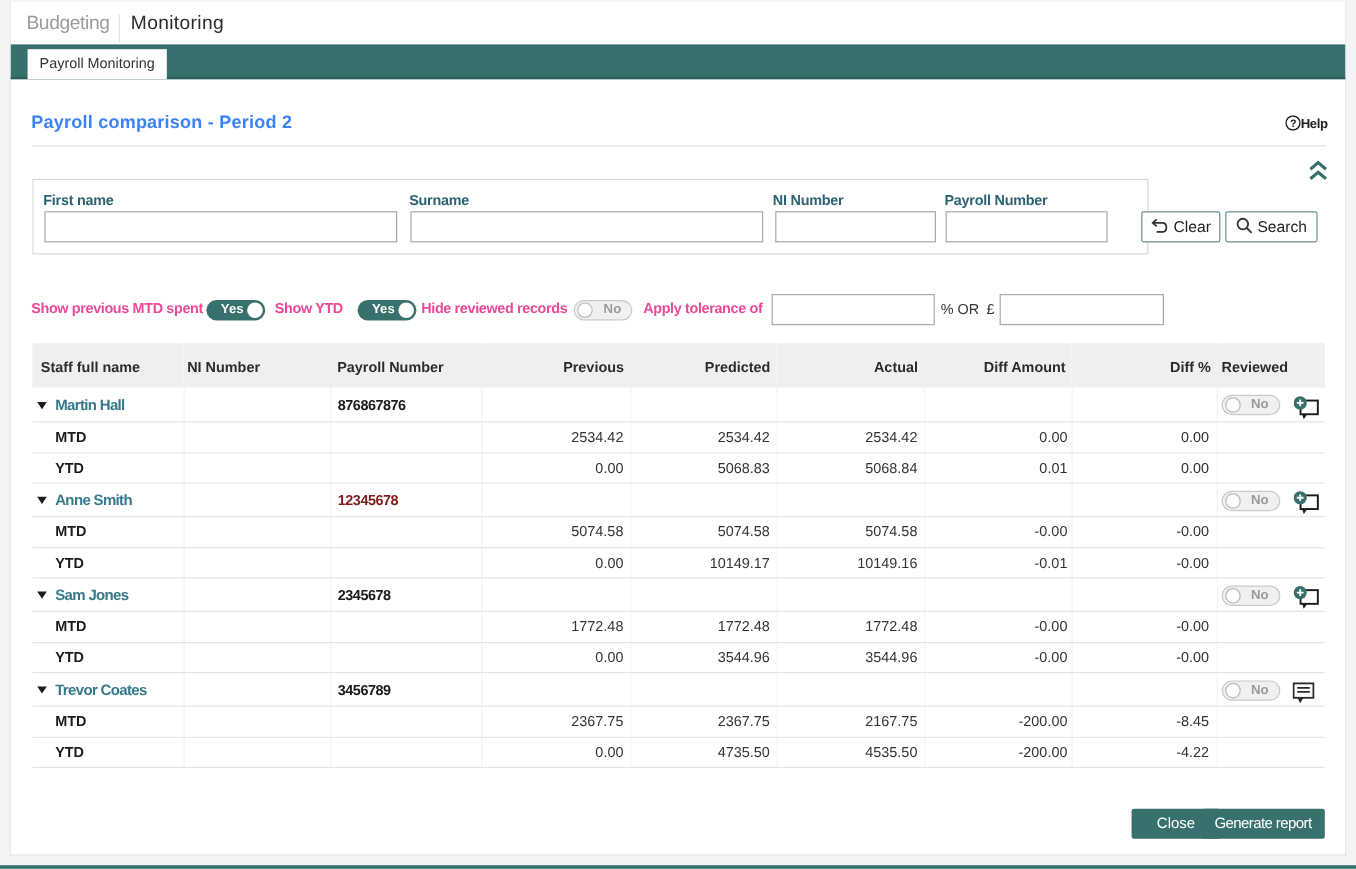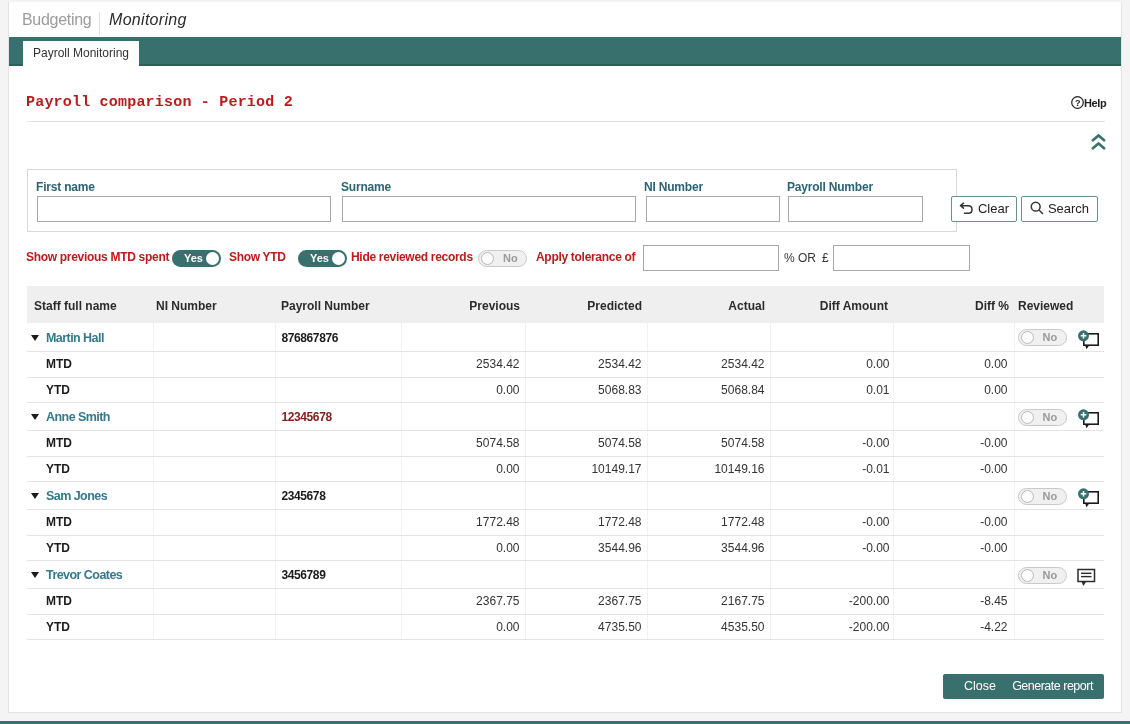--- a/index.html
+++ b/index.html
@@ -4,40 +4,40 @@
 <style>
 * { margin:0; padding:0; box-sizing:border-box; }
 html,body { width:1130px; height:724px; background:#f4f4f4; font-family:"Liberation Sans", sans-serif; overflow:hidden; }
 #card { position:absolute; left:8px; top:2px; width:1114px; height:711px; background:#fff; border:1px solid #e3e3e3; border-top:none;padding-left:43px; }
 #bottombar { position:absolute; left:0; top:721px; width:1130px; height:3px; background:#38706e; }
 
 
 #nav { position:absolute; left:0; top:0; width:100%; height:35px; background:#fff; }
 #nav .bud { position:absolute; left:13px; top:9px; font-size:16px; color:#9b9b9b; letter-spacing:-0.3px; }
 #nav .sep { position:absolute; left:90px; top:10px; width:1px; height:23px; background:#e2e2e2; }
-#nav .mon { position:absolute; left:100px; top:9px; font-size:16px; color:#2b2b2b; letter-spacing:0.3px;font-style:italic; }
+#nav .mon { position:absolute; left:100px; top:9px; font-size:16px; color:#2b2b2b; letter-spacing:0.3px; }
 
 
 #tabbar { position:absolute; left:0; top:35px; width:100%; height:29px; background:#38706e; border-bottom:2px solid #2e5e5c; }
 #tabbar .tab { position:absolute; left:14px; top:4px; height:25px; width:116px; background:#fff; font-size:12px; color:#333; text-align:center; line-height:25px; z-index:2; }
 
 
-#heading { position:absolute; left:17px; top:92px; font-size:15px; font-weight:bold; color:#b91c1c; letter-spacing:0.2px;font-family:Liberation Mono, monospace; }
+#heading { position:absolute; left:17px; top:92px; font-size:15px; font-weight:bold; color:#3b82f6; letter-spacing:0.2px; }
 #helpbox { position:absolute; left:1062px; top:94px; font-size:11px; font-weight:bold; color:#222; letter-spacing:-0.4px; }
 #hr1 { position:absolute; left:18px; top:119px; width:1078px; height:1px; background:#e2e2e2; }
 #chev { position:absolute; left:1081px; top:131px; }
 
 
-#panel { position:absolute; left:18px; top:167px; width:930px; height:63px; border:1px solid #d9d9d9; background:#fff; }
+#panel { position:absolute; left:18px; top:147px; width:930px; height:63px; border:1px solid #d9d9d9; background:#fff; }
 .lbl { position:absolute; font-size:12px; font-weight:bold; color:#2b6372; letter-spacing:-0.2px; }
 .inp { position:absolute; height:26px; background:#fff; border:1px solid #a9a9a9; }
 .btn { position:absolute; height:26px; background:#fff; border:1px solid #69908f; border-radius:2px; font-size:13px; color:#222; text-align:center; line-height:24px; }
 
 
-.tlbl { position:absolute; font-size:12px; font-weight:bold; color:#b91c1c; letter-spacing:-0.3px; }
+.tlbl { position:absolute; font-size:12px; font-weight:bold; color:#ec4899; letter-spacing:-0.3px; }
 .tog { position:absolute; width:49px; height:17px; border-radius:9px; }
 .tog.yes { background:#38706e; }
 .tog.yes .txt { position:absolute; left:12px; top:2px; font-size:11px; font-weight:bold; color:#fff; }
 .tog.yes .knob { position:absolute; right:2px; top:2px; width:13px; height:13px; border-radius:50%; background:#fff; }
 .tog.no { background:#f0f0f0; border:1px solid #c9c9c9; }
 .tog.no .txt { position:absolute; left:24px; top:1px; font-size:11px; font-weight:bold; color:#9a9a9a; }
 .tog.no .knob { position:absolute; left:2px; top:1px; width:13px; height:13px; border-radius:50%; background:#fdfdfd; border:1px solid #b9b9b9; }
 
 
 #tbl { position:absolute; left:18px; top:284px; width:1077px; border-collapse:collapse; table-layout:fixed; }

